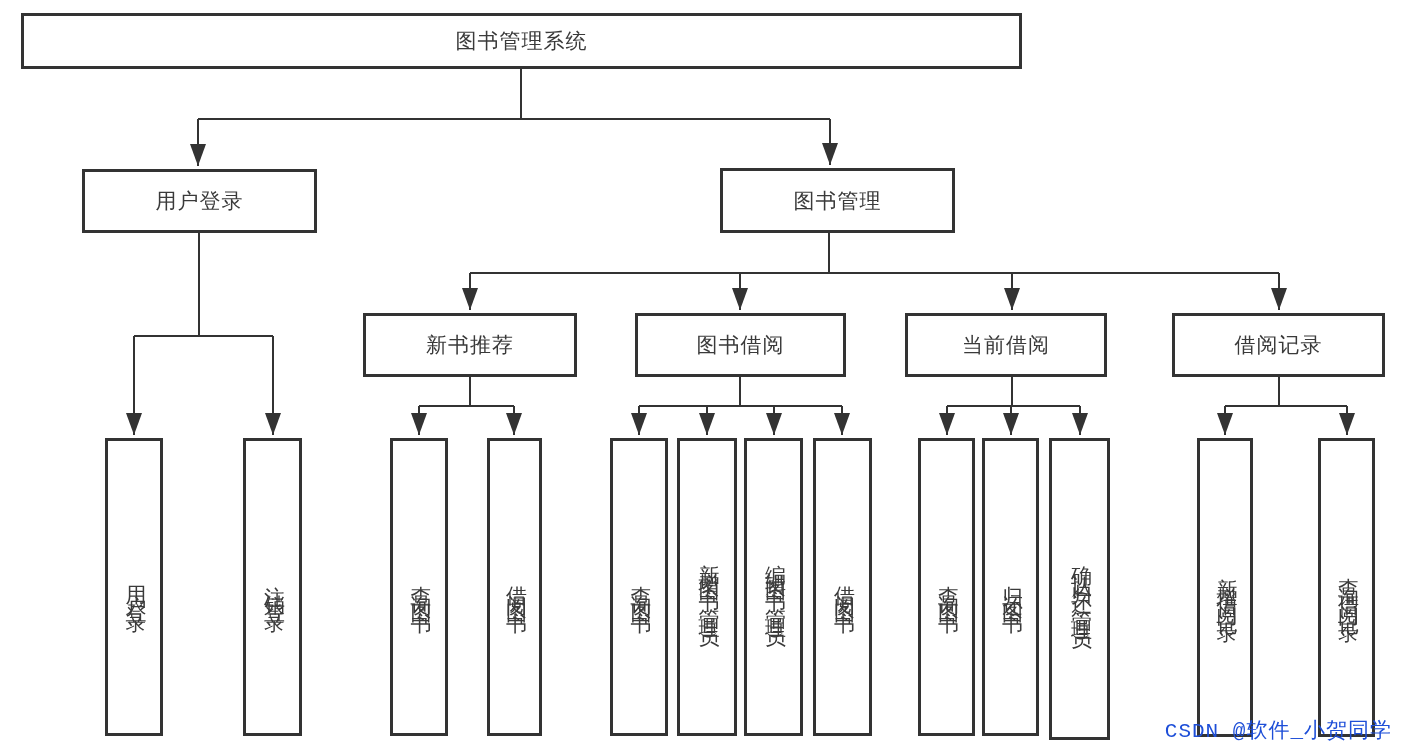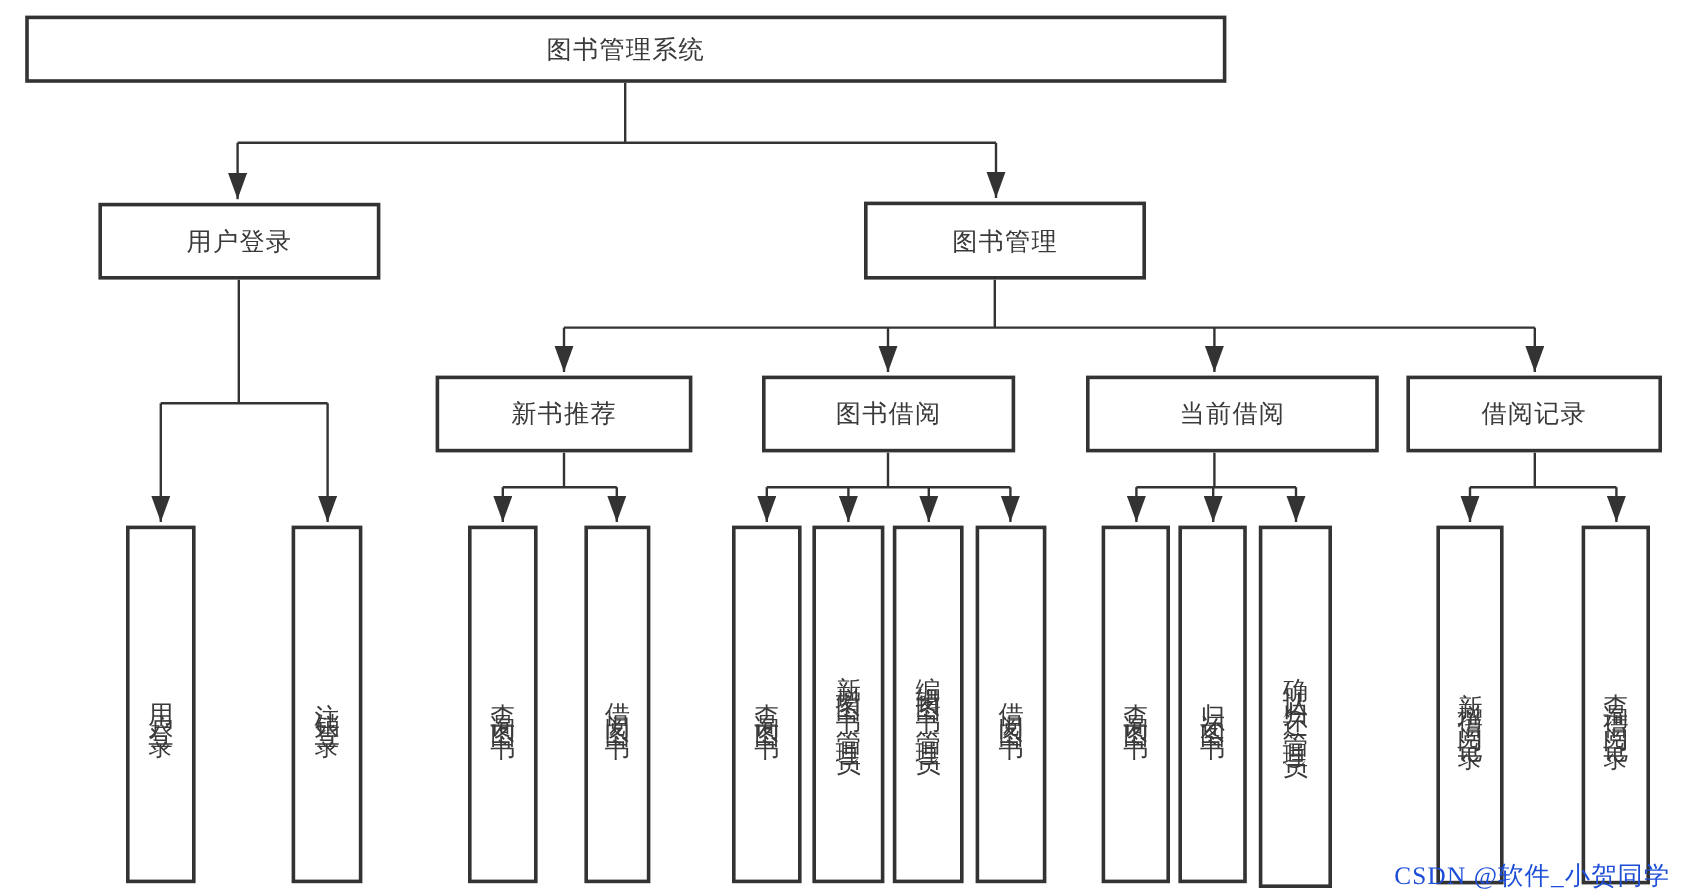--- a/index.html
+++ b/index.html
@@ -1,21 +1,21 @@
 <!DOCTYPE html>
 <html><head>
 <meta charset="utf-8">
 <style>
   html, body { margin: 0; padding: 0; background: #ffffff; }
   .stage {
     position: relative;
     width: 1405px;
     height: 747px;
     background: #ffffff;
-    font-family: Liberation Serif, serif;
+    font-family: Liberation Mono, monospace;
     overflow: hidden;
   }
   .wires {
     position: absolute;
     left: 0; top: 0;
     width: 1405px; height: 747px;
   }
   .box {
     position: absolute;
     box-sizing: border-box;
@@ -111,21 +111,21 @@
   <div class="box hbox" style="left:720px;top:168px;width:235px;height:65px">
     <span>图书管理</span>
   </div>
 
   <div class="box hbox" style="left:363px;top:313px;width:214px;height:64px">
     <span>新书推荐</span>
   </div>
   <div class="box hbox" style="left:635px;top:313px;width:211px;height:64px">
     <span>图书借阅</span>
   </div>
-  <div class="box hbox" style="left:905px;top:313px;width:244px;height:64px">
+  <div class="box hbox" style="left:905px;top:313px;width:202px;height:64px">
     <span>当前借阅</span>
   </div>
   <div class="box hbox" style="left:1172px;top:313px;width:213px;height:64px">
     <span>借阅记录</span>
   </div>
 
   <div class="box vbox" style="left:105px;top:438px;width:58px;height:298px">
     <span>用户登录</span>
   </div>
   <div class="box vbox" style="left:243px;top:438px;width:59px;height:298px">

